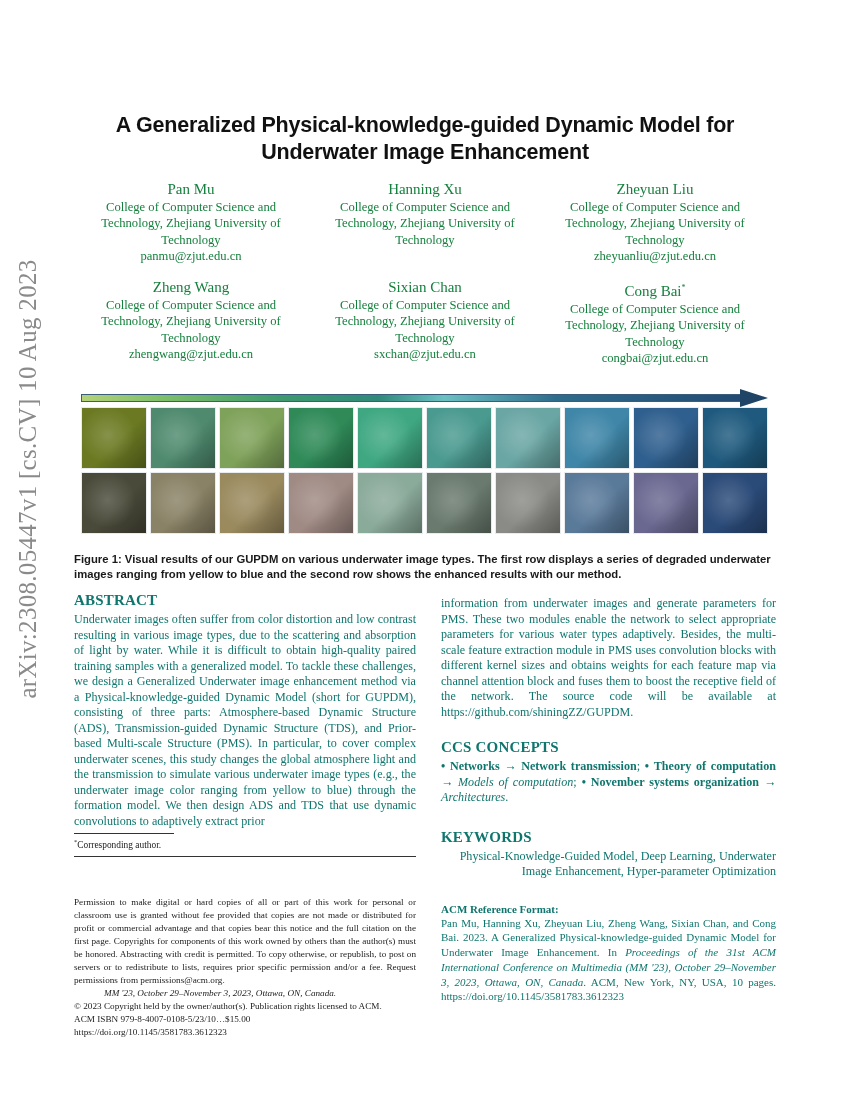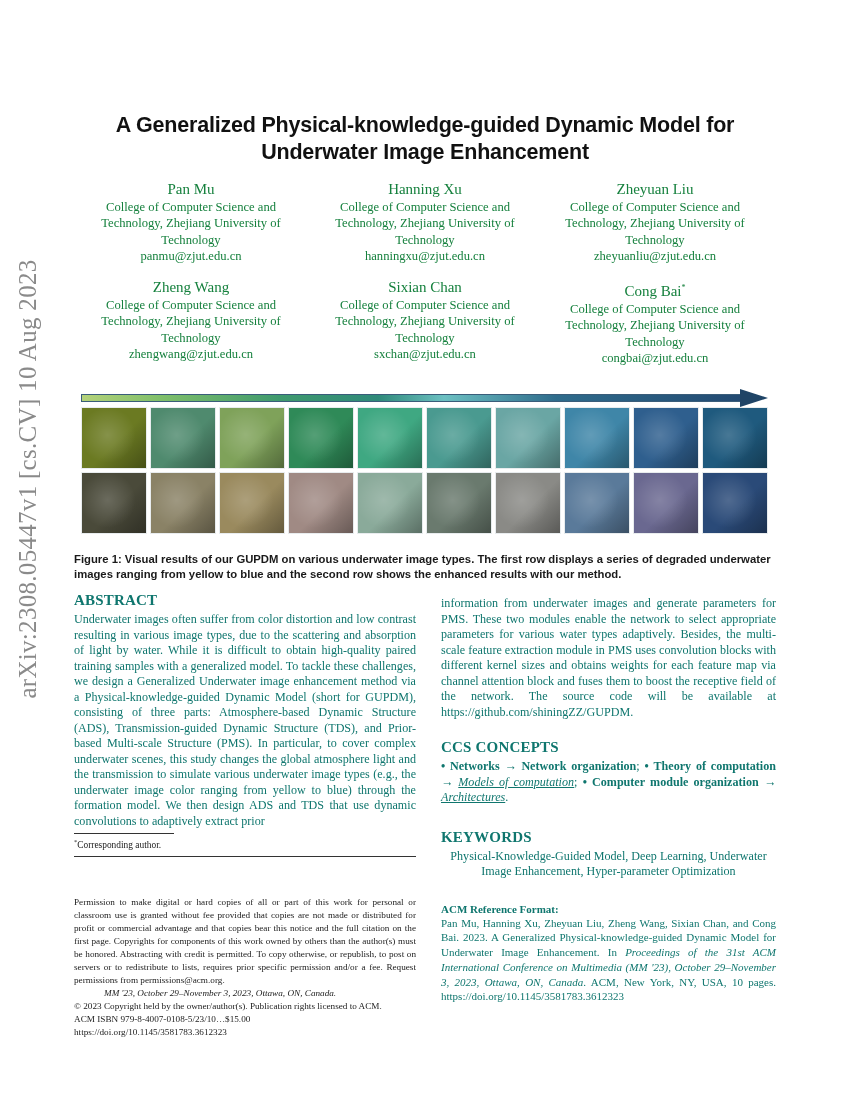--- a/index.html
+++ b/index.html
@@ -43,21 +43,21 @@
 
   .footnote-rule { position:absolute; left:74px; top:833px; width:100px; border-top:0.8px solid #333; }
   .footnote { position:absolute; left:74px; top:836px; font-size:9.4px; line-height:12px; }
   .footnote sup { font-size:6.5px; }
   .perm-rule { position:absolute; left:74px; top:856px; width:342px; border-top:0.8px solid #333; }
   .permission { position:absolute; left:74px; top:896px; width:342px; font-size:9.2px; line-height:13px; text-align:justify; color:#222; }
   .permission .it { font-style:italic;margin-left:30px; }
 
   .ccs { margin-top:0; }
   .ccs b { font-weight:bold; }
-  .ccs i { font-style:italic;text-decoration:underline; }
+  .ccs i { font-style:italic; }
   .refhead { font-size:11px; font-weight:bold; line-height:14px; }
   .reftext { font-size:11px; line-height:14.8px; text-align:justify; }
   .reftext i { font-style:italic; }
 </style>
 </head>
 <body>
 
 <div class="arxiv-stamp">
   <span>arXiv:2308.05447v1  [cs.CV]  10 Aug 2023</span>
 </div>
@@ -65,21 +65,20 @@
 <div class="abs title">A Generalized Physical-knowledge-guided Dynamic Model for Underwater Image Enhancement</div>
 
 <div class="author" style="left:76px; top:180px;">
   <span class="name">Pan Mu</span>
   <span class="aff">College of Computer Science and Technology, Zhejiang University of Technology</span>
   <span class="email">panmu@zjut.edu.cn</span>
 </div>
 <div class="author" style="left:310px; top:180px;">
   <span class="name">Hanning Xu</span>
   <span class="aff">College of Computer Science and Technology, Zhejiang University of Technology</span>
-  <span class="email">hanningxu@zjut.edu.cn</span>
 </div>
 <div class="author" style="left:540px; top:180px;">
   <span class="name">Zheyuan Liu</span>
   <span class="aff">College of Computer Science and Technology, Zhejiang University of Technology</span>
   <span class="email">zheyuanliu@zjut.edu.cn</span>
 </div>
 <div class="author" style="left:76px; top:278px;">
   <span class="name">Zheng Wang</span>
   <span class="aff">College of Computer Science and Technology, Zhejiang University of Technology</span>
   <span class="email">zhengwang@zjut.edu.cn</span>
@@ -145,23 +144,23 @@
   <div>© 2023 Copyright held by the owner/author(s). Publication rights licensed to ACM.</div>
   <div>ACM ISBN 979-8-4007-0108-5/23/10…$15.00</div>
   <div>https://doi.org/10.1145/3581783.3612323</div>
 </div>
 
 <div class="col right-col">
   <p class="para" lang="en">information from underwater images and generate parameters for PMS. These two modules enable the network to select appropriate parameters for various water types adaptively. Besides, the multi-scale feature extraction module in PMS uses convolution blocks with different kernel sizes and obtains weights for each feature map via channel attention block and fuses them to boost the receptive field of the network. The source code will be available at https://github.com/shiningZZ/GUPDM.</p>
 
   <div class="sec-head" style="margin-top:18px;">CCS CONCEPTS</div>
   <p class="para ccs">
-    <span><b>•</b> <b>Networks</b> <span>→</span> <b>Network organization</b><span>;</span></span>
+    <span><b>•</b> <b>Networks</b> <span>→</span> <b>Network transmission</b><span>;</span></span>
     <span><b>•</b> <b>Theory of computation</b> <span>→</span> <i>Models of computation</i><span>;</span></span>
-    <span><b>•</b> <b>Computer module organization</b> <span>→</span> <i>Architectures</i><span>.</span></span>
+    <span><b>•</b> <b>November systems organization</b> <span>→</span> <i>Architectures</i><span>.</span></span>
   </p>
 
   <div class="sec-head" style="margin-top:22px;">KEYWORDS</div>
-  <p class="para" style="text-align:center;">Physical-Knowledge-Guided Model, Deep Learning, Underwater Image Enhancement, Hyper-parameter Optimization</p>
+  <p class="para" style="text-align:right;">Physical-Knowledge-Guided Model, Deep Learning, Underwater Image Enhancement, Hyper-parameter Optimization</p>
 
   <div class="refhead" style="margin-top:22px;">ACM Reference Format:</div>
   <p class="para reftext"><span>Pan Mu, Hanning Xu, Zheyuan Liu, Zheng Wang, Sixian Chan, and Cong Bai. 2023. A Generalized Physical-knowledge-guided Dynamic Model for Underwater Image Enhancement. In </span><i>Proceedings of the 31st ACM International Conference on Multimedia (MM '23), October 29–November 3, 2023, Ottawa, ON, Canada</i><span>. ACM, New York, NY, USA, 10 pages. https://doi.org/10.1145/3581783.3612323</span></p>
 </div>
 
 </body></html>

